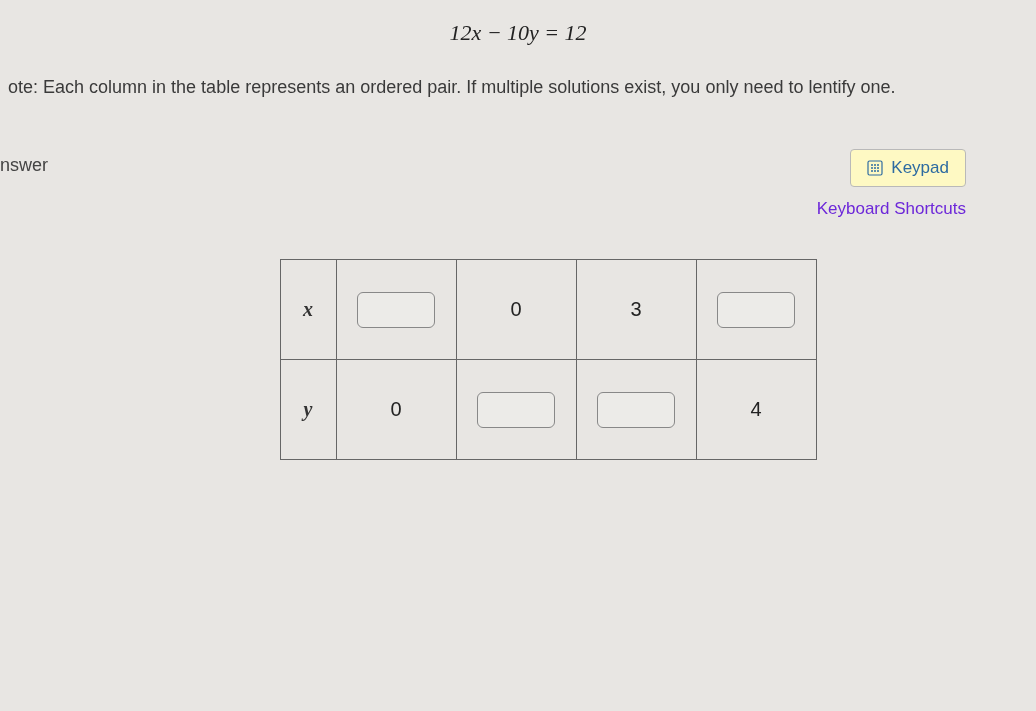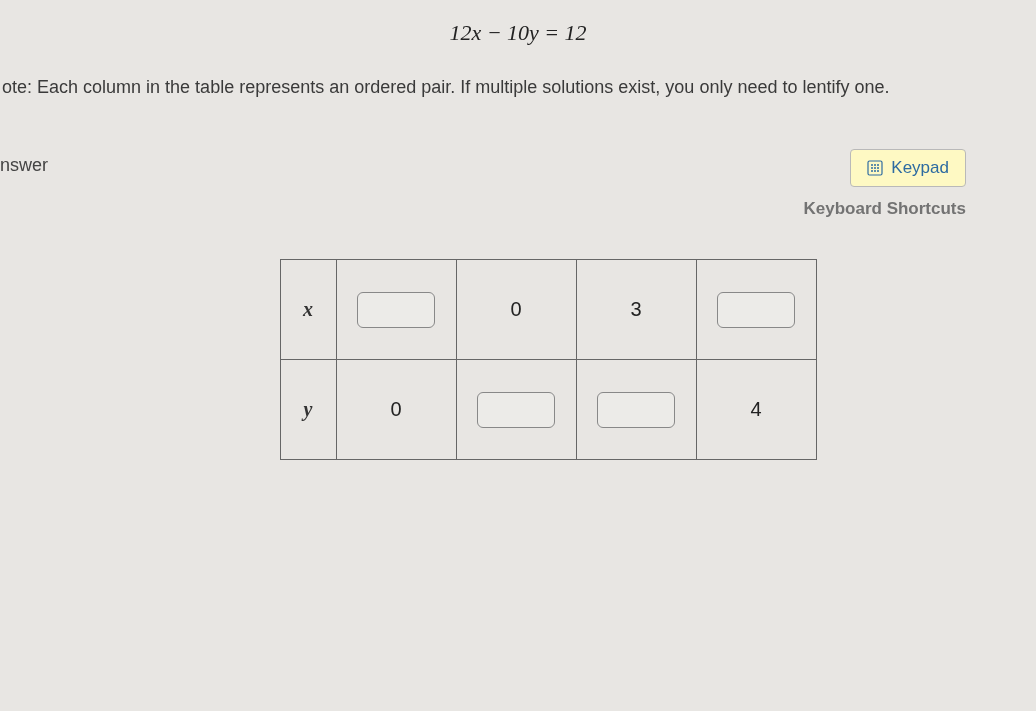--- a/index.html
+++ b/index.html
@@ -25,21 +25,21 @@
       font-size: 22px;
       font-family: 'Times New Roman', Times, serif;
       margin-bottom: 28px;
       color: #222;
     }
     .equation .term1 { font-style: italic; }
     .note {
       font-size: 18px;
       color: #3a3a3a;
       line-height: 1.5;
-      padding-left: 2px;
+      padding-left: 8px;
       margin-bottom: 48px;
       max-width: 1000px;
     }
     .answer-row {
       display: flex;
       justify-content: space-between;
       align-items: flex-start;
       padding-right: 70px;
       margin-bottom: 26px;
     }
@@ -61,24 +61,23 @@
       font-size: 17px;
       color: #2d6ba1;
       cursor: pointer;
       margin-bottom: 12px;
     }
     .keypad-btn svg {
       margin-right: 8px;
     }
     .shortcuts-link {
       font-size: 17px;
-      color: #737373;
+      color: #6d28d9;
       cursor: pointer;
       display: block;
-      font-weight: bold;
     }
     .table-area {
       display: flex;
       justify-content: center;
       padding-left: 60px;
       margin-top: 40px;
     }
     table {
       border-collapse: collapse;
     }

